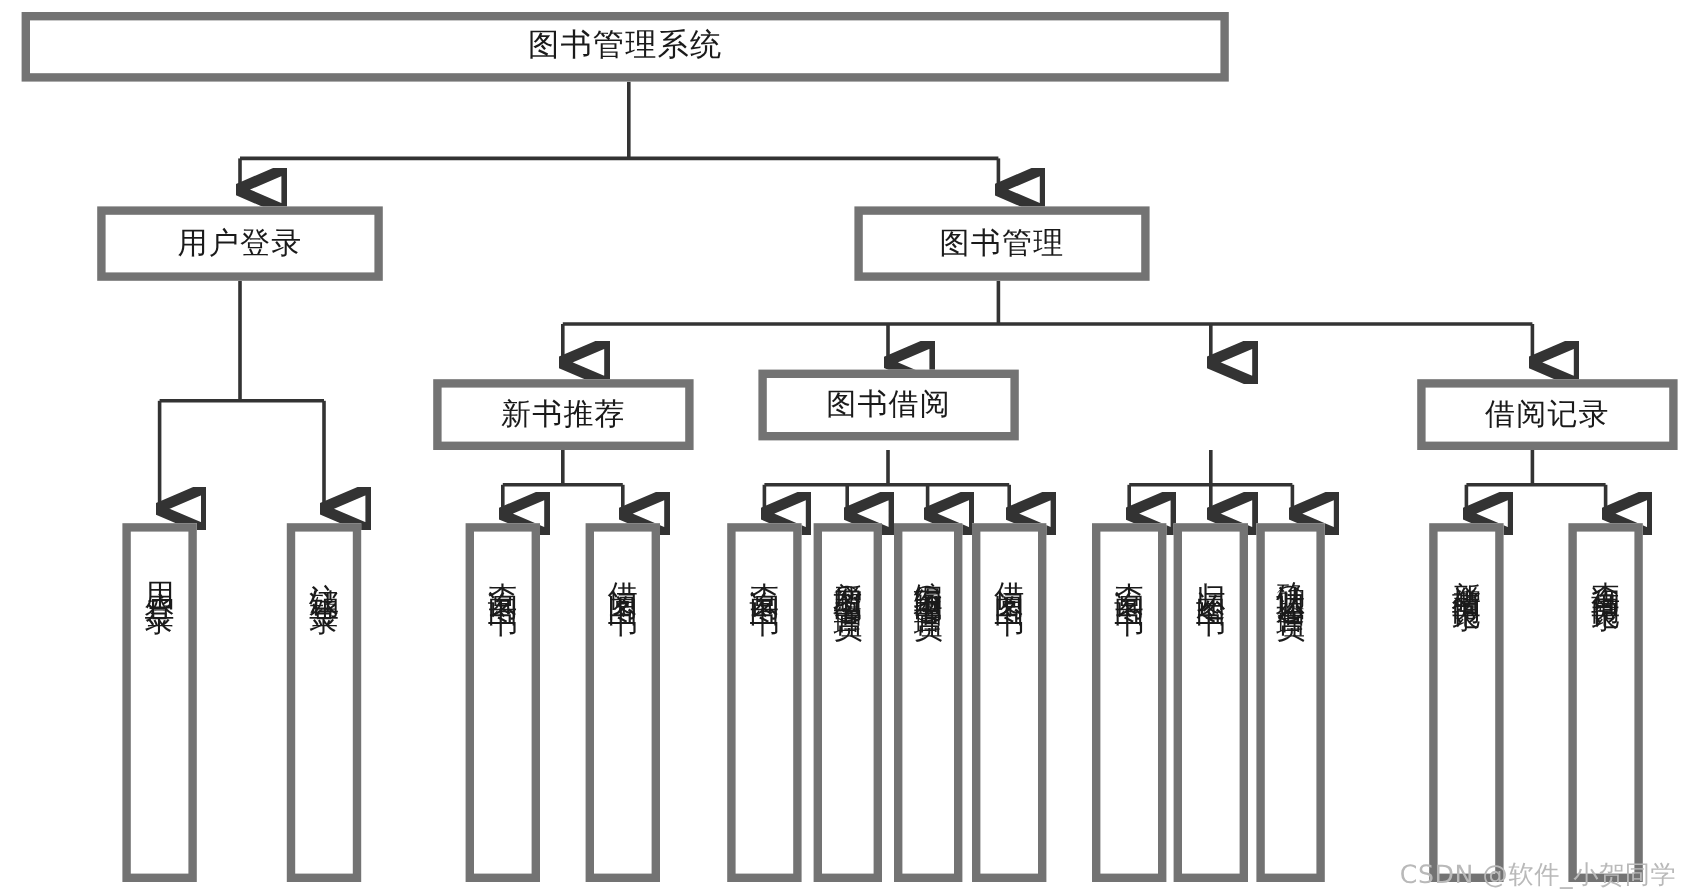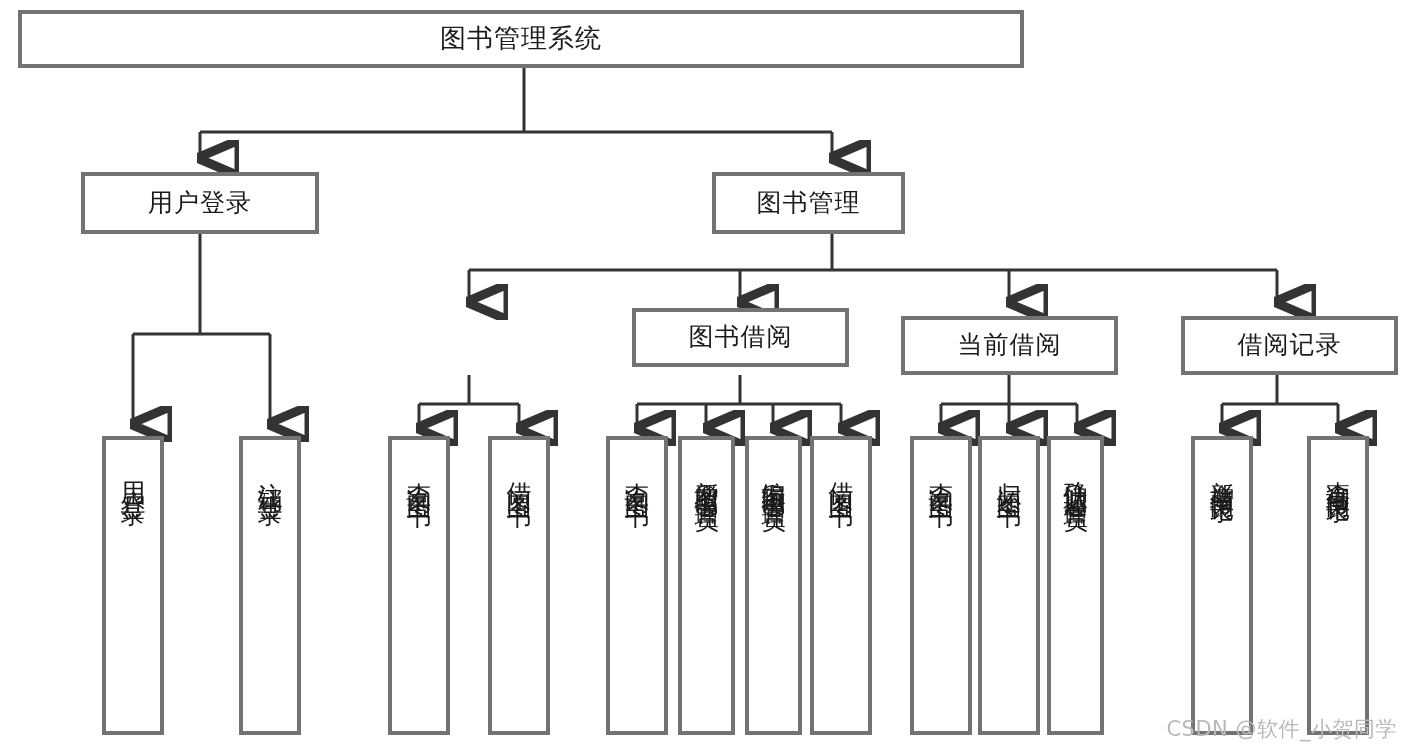--- a/index.html
+++ b/index.html
@@ -15,21 +15,21 @@
     position: relative;
     width: 1405px;
     height: 747px;
     background: #ffffff;
     overflow: hidden;
   }
   
   .node {
     position: absolute;
     box-sizing: border-box;
-    border: 4px solid #737373;
+    border: 7px solid #737373;
     background: #ffffff;
     display: flex;
     align-items: center;
     justify-content: center;
     color: #1a1a1a;
   }
   .node .label {
     display: block;
     text-align: center;
     line-height: 1.15;
@@ -140,32 +140,32 @@
   </svg>
 
   <div class="node horiz root" style="left:18px; top:10px; width:1006px; height:58px;">
     <span class="label">图书管理系统</span>
   </div>
 
   <div class="node horiz" style="left:81px; top:172px; width:238px; height:62px;">
     <span class="label">用户登录</span>
   </div>
 
-  <div class="node horiz" style="left:712px; top:172px; width:193px; height:62px;">
+  <div class="node horiz" style="left:712px; top:172px; width:246px; height:62px;">
     <span class="label">图书管理</span>
   </div>
 
+  <div class="node horiz" style="left:361px; top:316px; width:217px; height:59px;">
+    <span class="label">新书推荐</span>
+  </div>
 
   <div class="node horiz" style="left:632px; top:308px; width:217px; height:59px;">
     <span class="label">图书借阅</span>
   </div>
 
-  <div class="node horiz" style="left:901px; top:316px; width:217px; height:59px;">
-    <span class="label">当前借阅</span>
-  </div>
 
   <div class="node horiz" style="left:1169px; top:316px; width:217px; height:59px;margin-left:12px;">
     <span class="label">借阅记录</span>
   </div>
 
   <div class="node vert" style="left:102px; top:436px; width:62px; height:299px;">
     <span class="label">用户登录</span>
   </div>
 
   <div class="node vert" style="left:239px; top:436px; width:62px; height:299px;">

